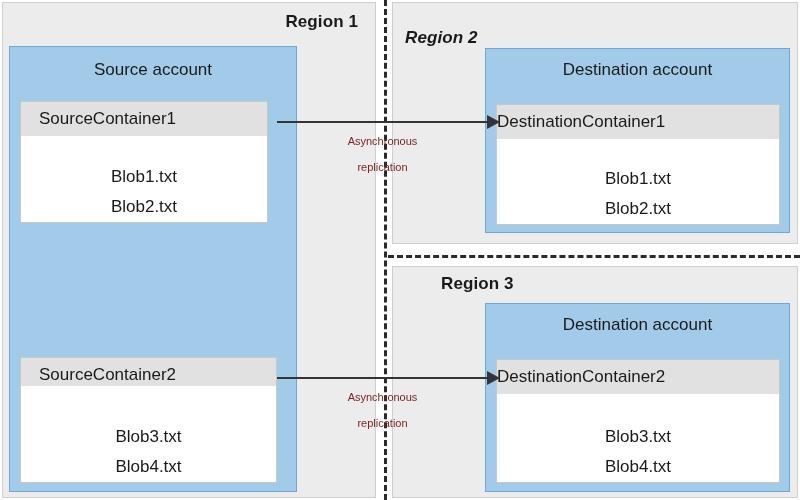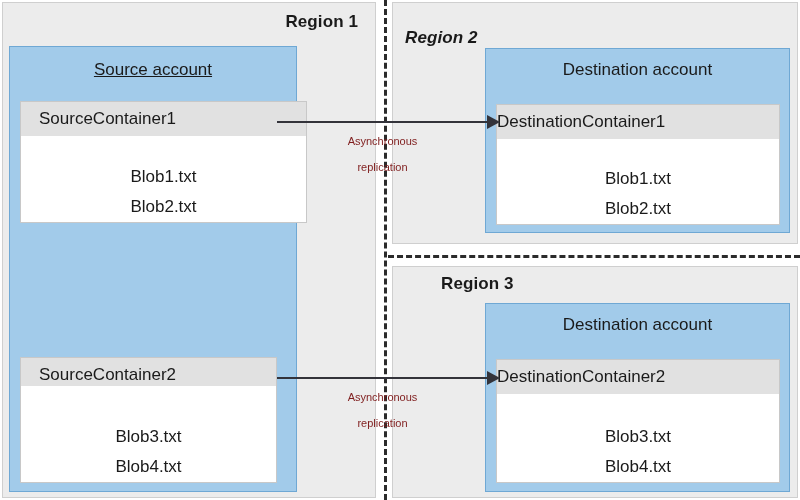--- a/index.html
+++ b/index.html
@@ -141,23 +141,23 @@
 </style>
 </head>
 <body>
 
 <div id="canvas">
 
   <div class="region" style="left:2px; top:2px; width:374px; height:496px;"></div>
   <div class="region-title" style="left:248px; top:12px; width:110px; text-align:right;">Region 1</div>
 
   <div class="account" style="left:9px; top:46px; width:288px; height:446px;"></div>
-  <div class="account-title" style="left:9px; top:60px; width:288px;text-decoration:underline;">Source account</div>
-
-  <div class="container-box" style="left:20px; top:101px; width:287px; height:122px;">
+  <div class="account-title" style="left:9px; top:60px; width:288px;">Source account</div>
+
+  <div class="container-box" style="left:20px; top:101px; width:248px; height:122px;">
     <div class="container-header left">SourceContainer1</div>
     <div class="blob-list">
       <div class="blob">Blob1.txt</div>
       <div class="blob">Blob2.txt</div>
     </div>
   </div>
 
   <div class="container-box" style="left:20px; top:357px; width:257px; height:126px;gap:29px;">
     <div class="container-header left">SourceContainer2</div>
     <div class="blob-list">

